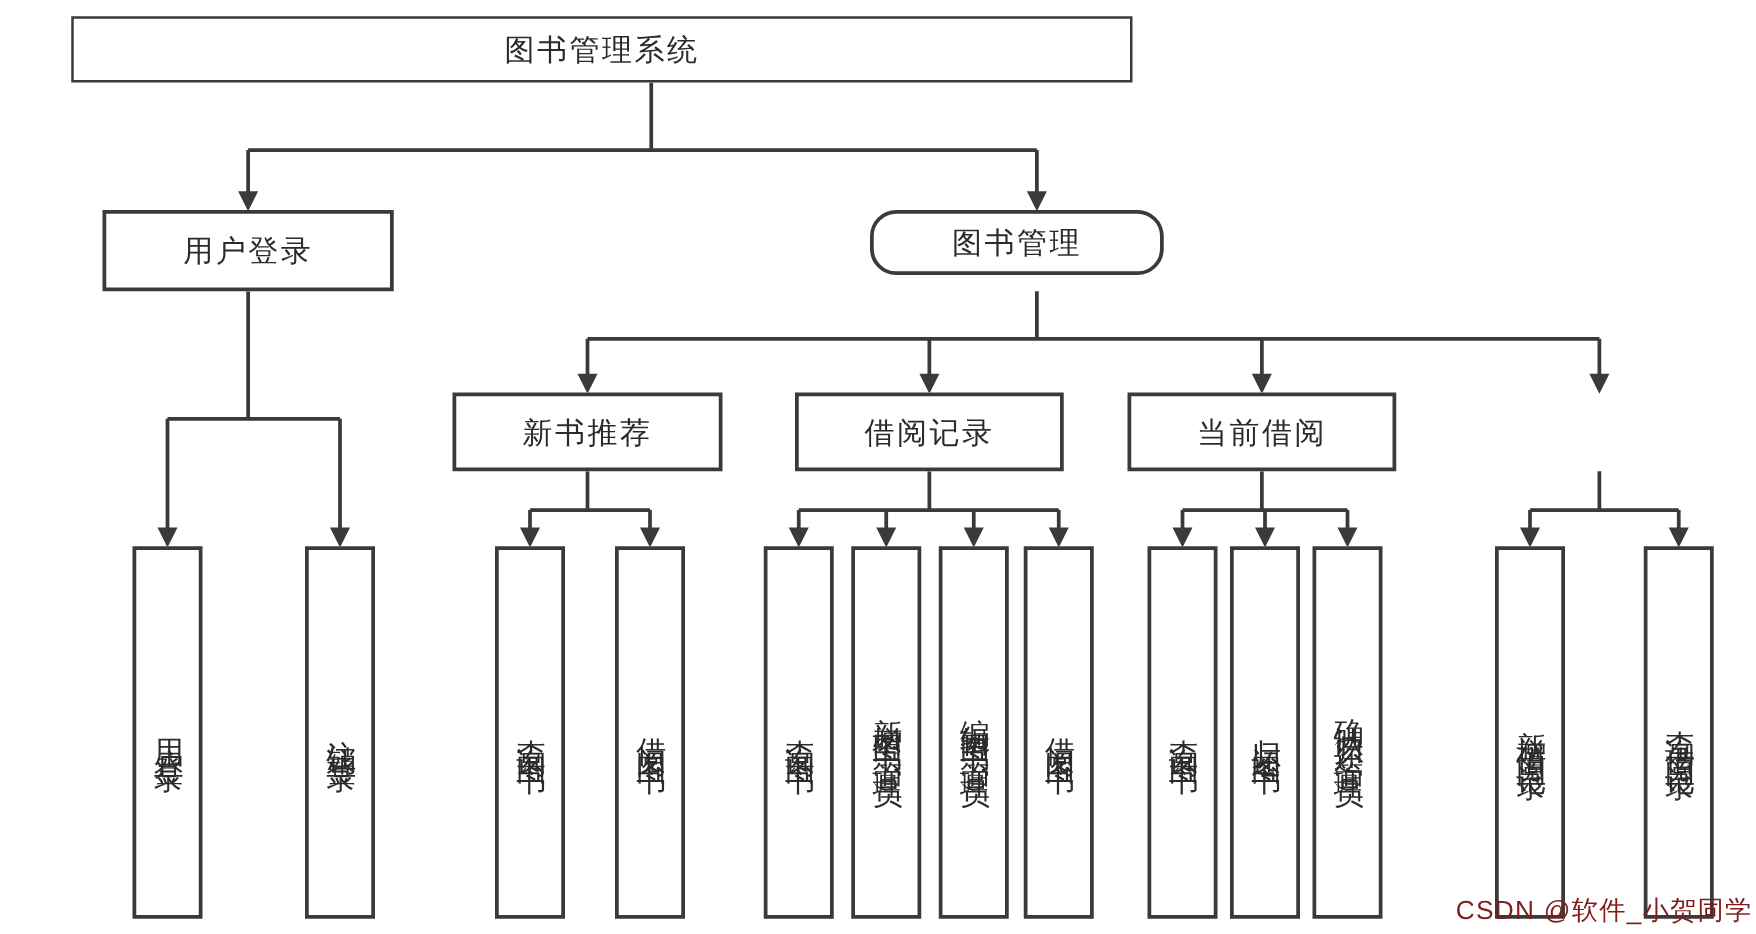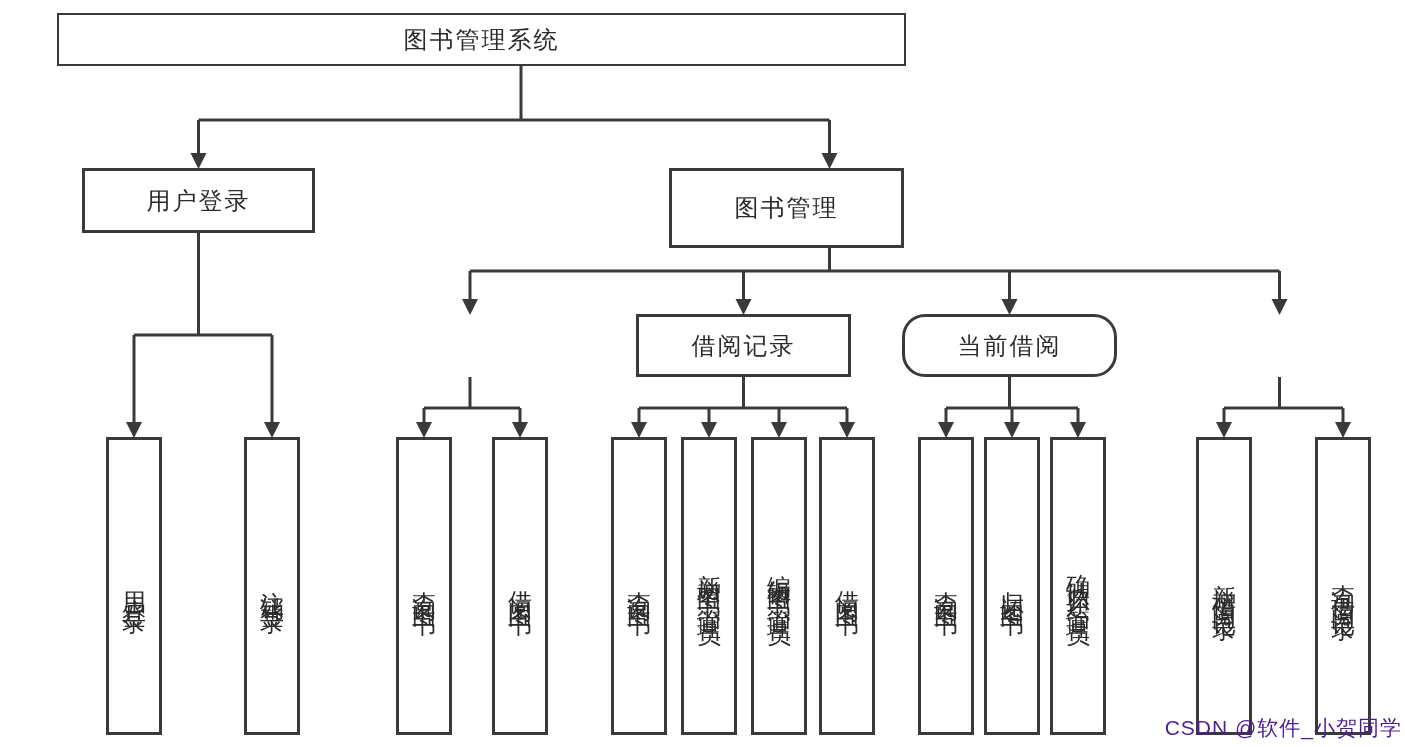--- a/index.html
+++ b/index.html
@@ -77,27 +77,30 @@
       <polygon points="1216,422 1232,422 1224,438" fill="#3a3a3a"></polygon>
       <polygon points="1335,422 1351,422 1343,438" fill="#3a3a3a"></polygon>
     </svg>
 
   <div class="node root" style="left: 21px; top: 13px; width: 849px; height: 53px; margin-left: 36px;">
       <span class="lbl">图书管理系统</span>
     </div>
     <div class="node" style="left: 82px; top: 168px; width: 233px; height: 65px;">
       <span class="lbl">用户登录</span>
     </div>
-    <div class="node" style="left: 669px; top: 168px; width: 235px; height: 80px;">
+    <div class="node" style="left: 696px; top: 168px; width: 235px; height: 52px; border-radius: 21px;">
       <span class="lbl">图书管理</span>
+    </div>
+    <div class="node" style="left: 362px; top: 314px; width: 216px; height: 63px;">
+      <span class="lbl">新书推荐</span>
     </div>
     <div class="node" style="left: 636px; top: 314px; width: 215px; height: 63px;">
       <span class="lbl">借阅记录</span>
     </div>
-    <div class="node" style="left: 902px; top: 314px; width: 215px; height: 63px; border-radius: 23px;">
+    <div class="node" style="left: 902px; top: 314px; width: 215px; height: 63px;">
       <span class="lbl">当前借阅</span>
     </div>
     <div class="node vertical" style="left: 106px; top: 437px; width: 56px; height: 298px;">
       <span class="lbl">用户登录</span>
     </div>
     <div class="node vertical" style="left: 244px; top: 437px; width: 56px; height: 298px;">
       <span class="lbl">注销登录</span>
     </div>
     <div class="node vertical" style="left: 396px; top: 437px; width: 56px; height: 298px;">
       <span class="lbl">查询图书</span>
@@ -125,14 +128,14 @@
     </div>
     <div class="node vertical" style="left: 1050px; top: 437px; width: 56px; height: 298px;">
       <span class="lbl">确认归还（管理员）</span>
     </div>
     <div class="node vertical" style="left: 1196px; top: 437px; width: 56px; height: 298px;">
       <span class="lbl">新增借阅记录</span>
     </div>
     <div class="node vertical" style="left: 1315px; top: 437px; width: 56px; height: 298px;">
       <span class="lbl">查询借阅记录</span>
     </div>
-    <div id="watermark" style="color: #4c1d95;">CSDN @软件_小贺同学</div>
+    <div id="watermark" style="color: #7f1d1d;">CSDN @软件_小贺同学</div>
 </div>
 
 </body></html>

